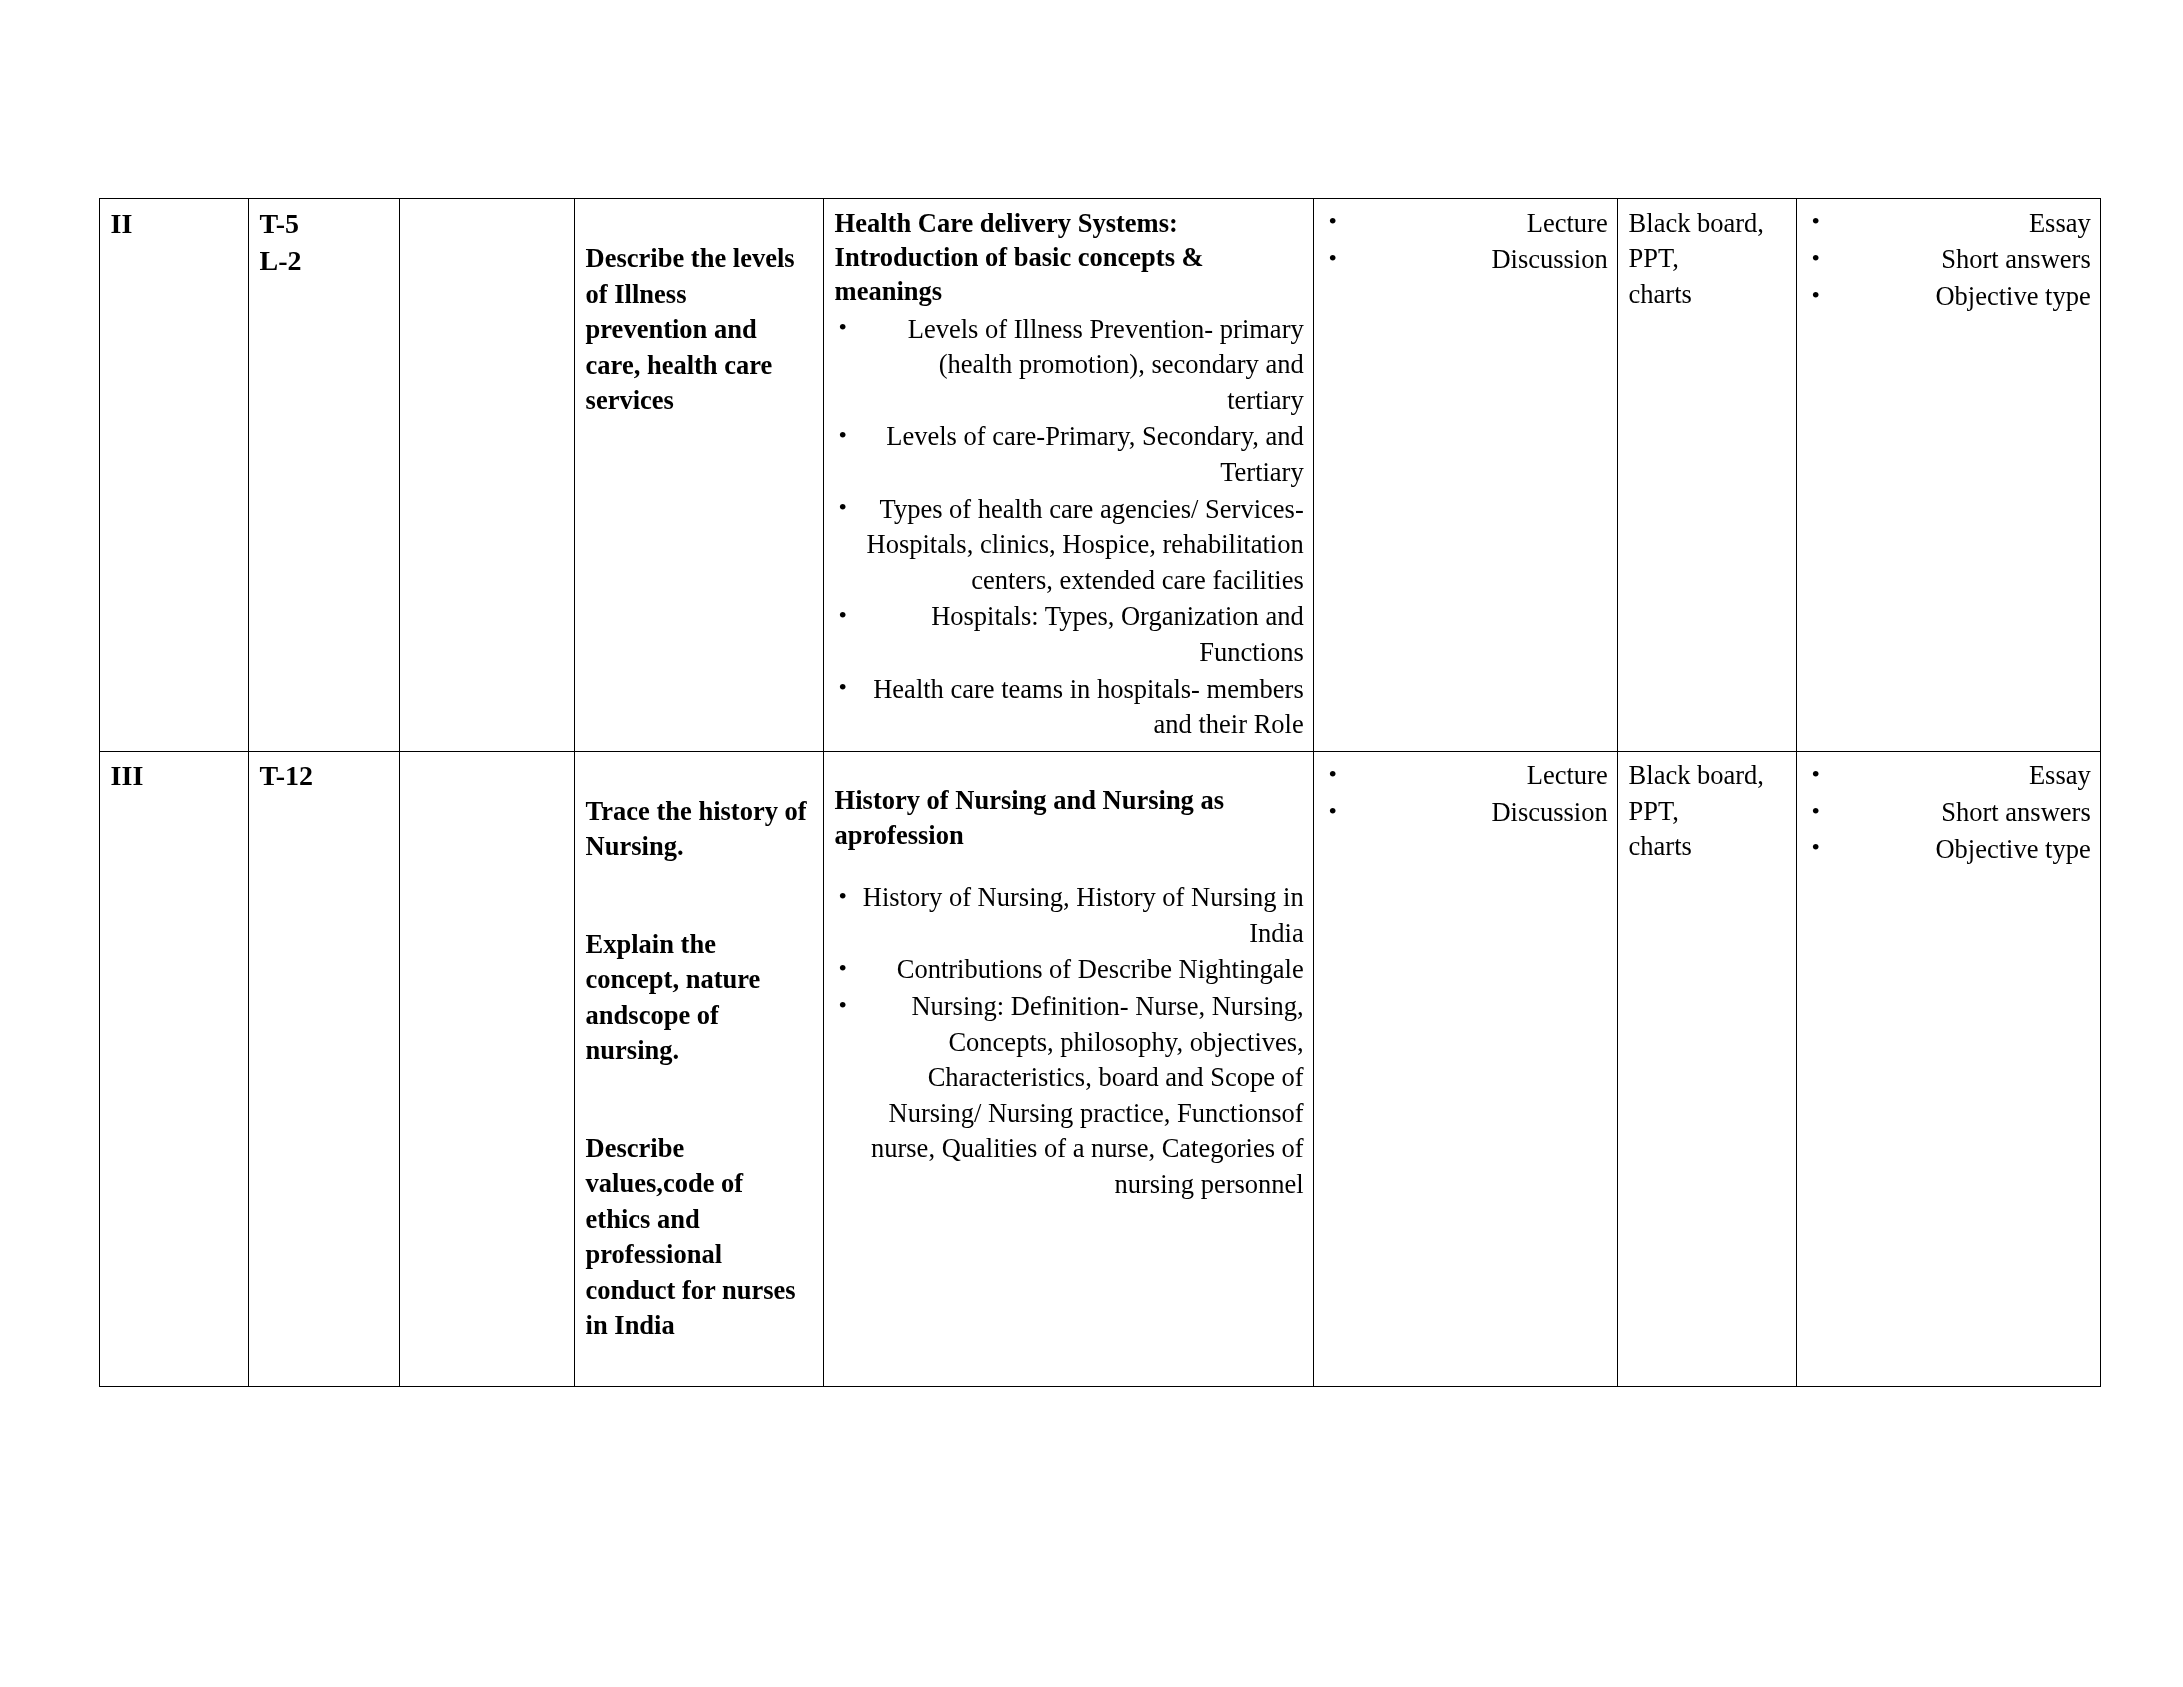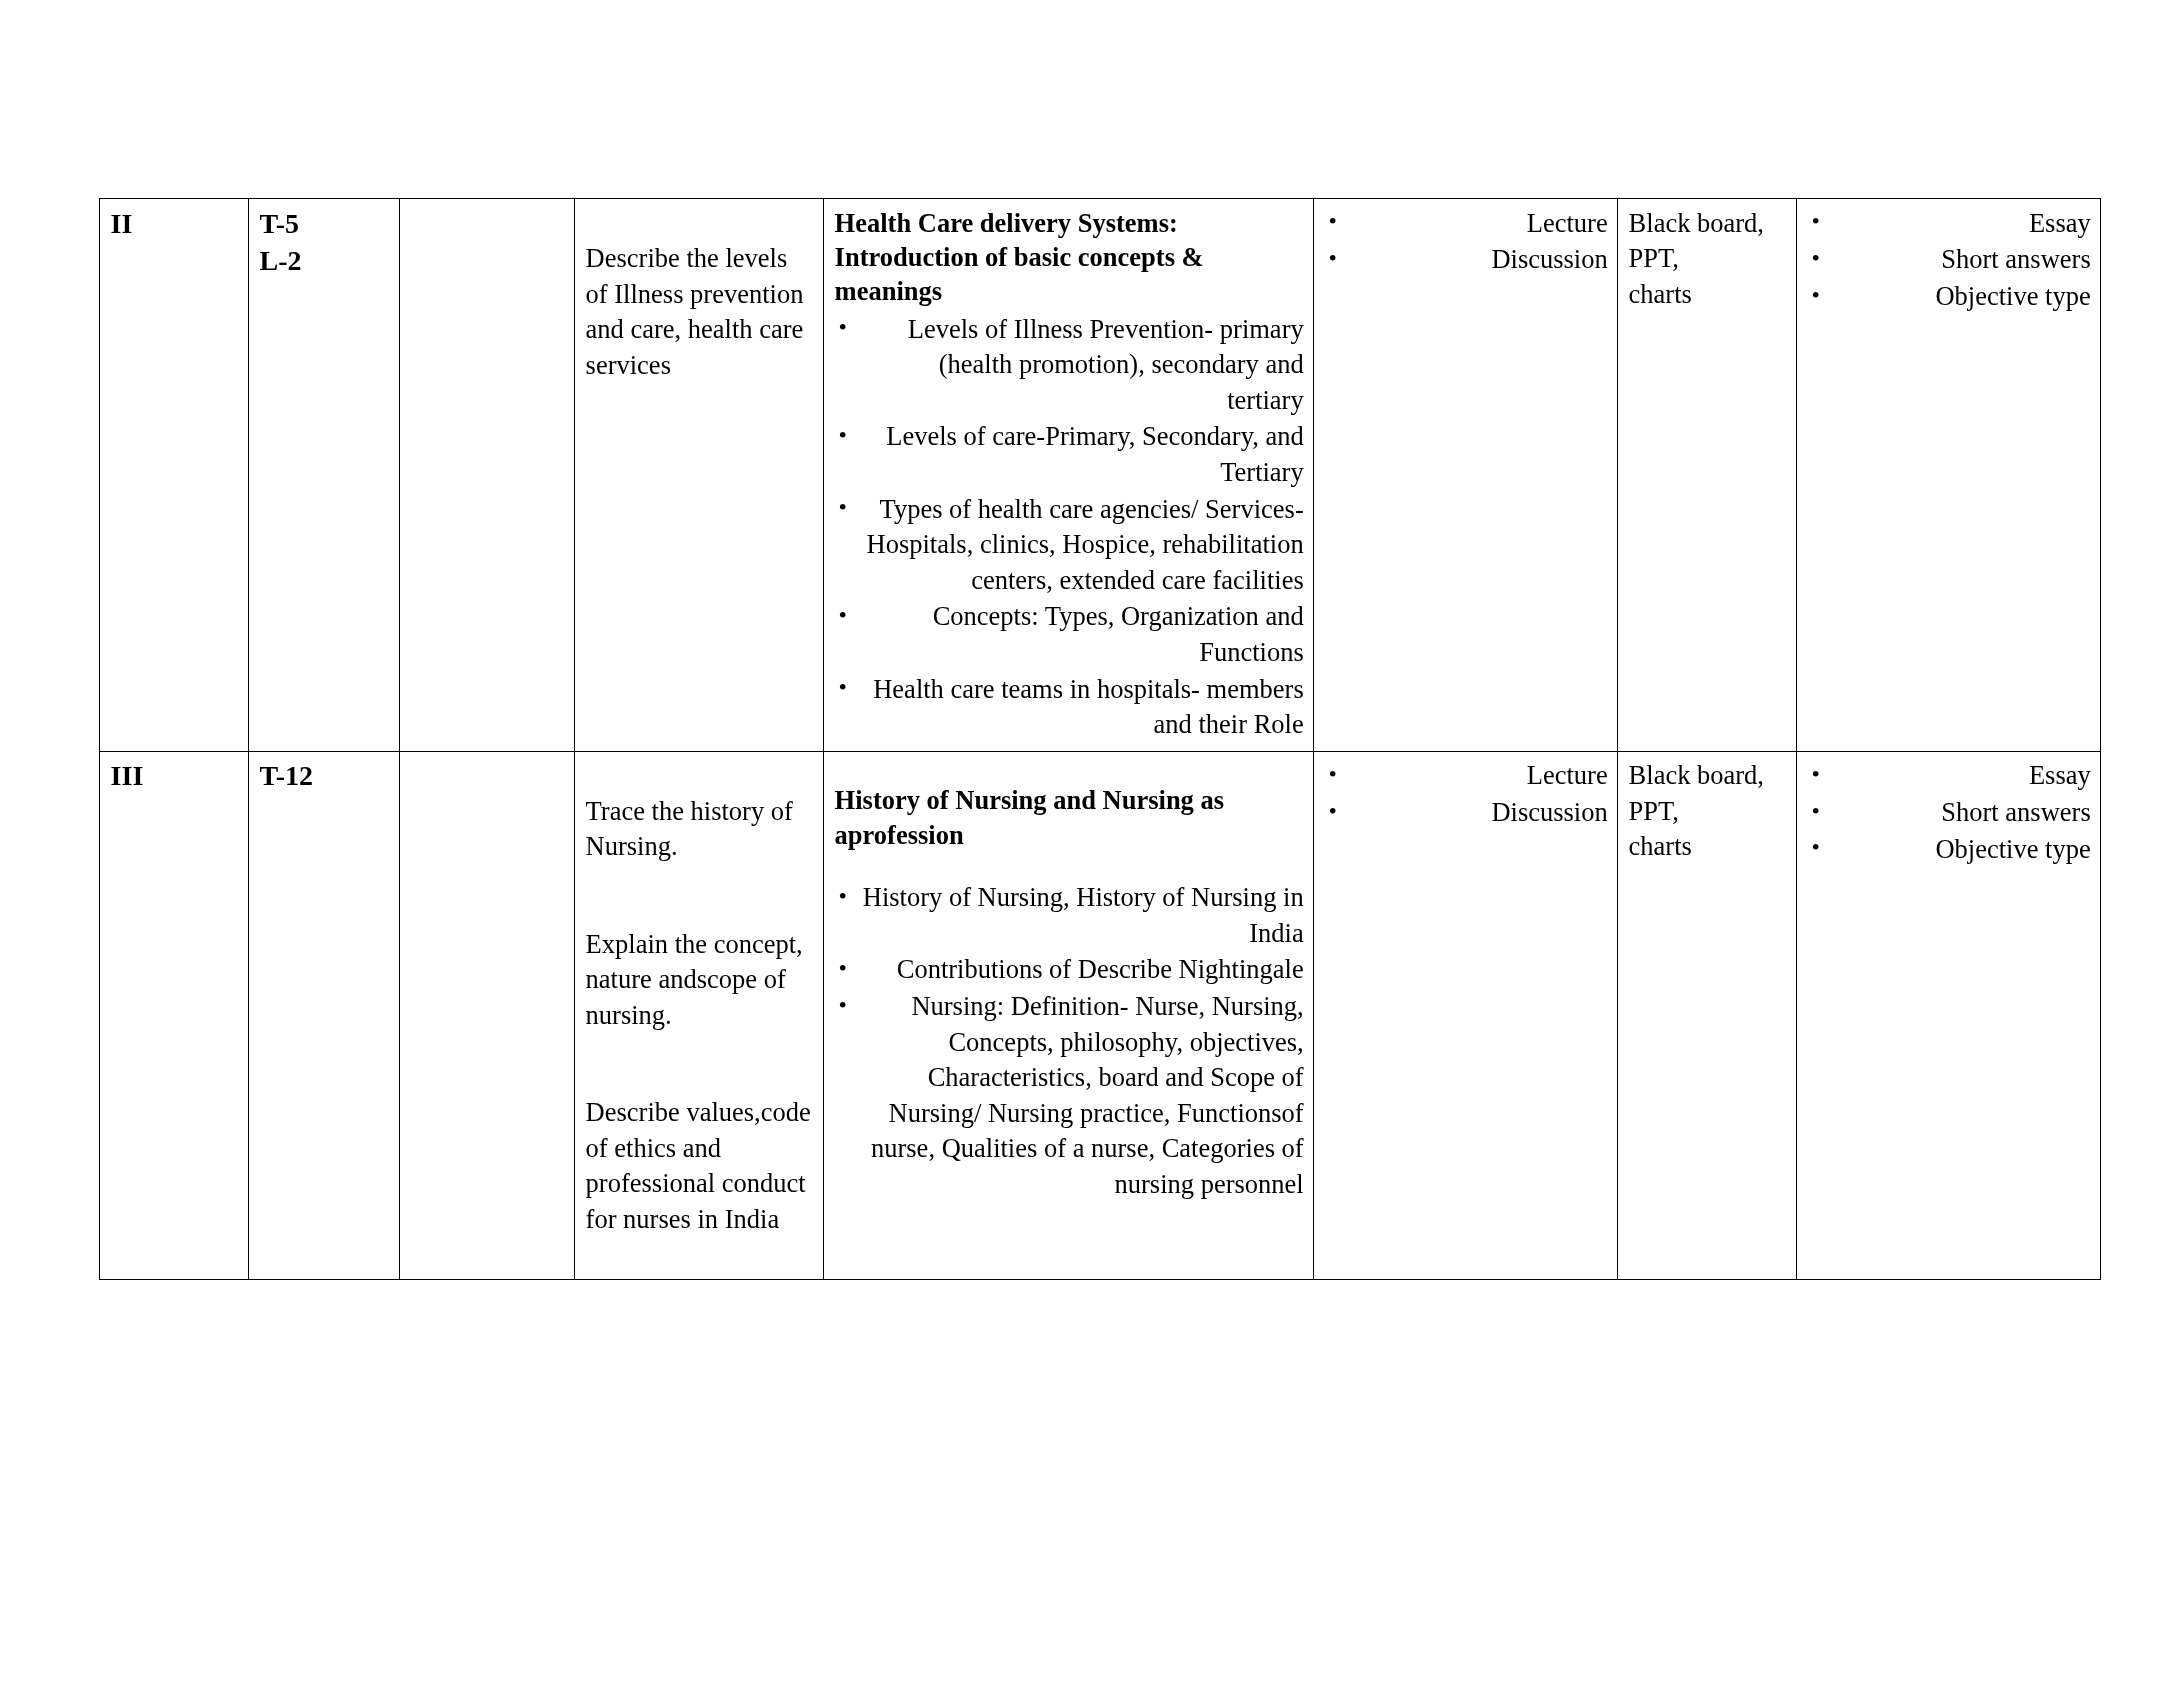--- a/index.html
+++ b/index.html
@@ -52,20 +52,21 @@
   .unit-label,
   .time-label {
     font-weight: bold;
     font-size: 28px;
     line-height: 1.32;
     white-space: pre-line;
   }
 
   .objective-block {
     white-space: pre-line;
+    font-weight: bold;
   }
   .objective-block p {
     margin: 0 0 26.5px 0;
   }
   .objective-block p:last-child {
     margin-bottom: 0;
   }
 
   .content-heading {
     font-weight: bold;
@@ -136,21 +137,21 @@
           <div class="objective-block">
             <p>Describe the levels  of Illness prevention and care,  health care services</p>
           </div>
         </td>
         <td>
           <div class="content-heading">Health Care delivery Systems: Introduction of basic concepts &amp; meanings</div>
           <ul class="bullets">
             <li>Levels of Illness Prevention- primary (health promotion), secondary and tertiary</li>
             <li>Levels of care-Primary, Secondary, and Tertiary</li>
             <li>Types of health care agencies/ Services-Hospitals, clinics, Hospice, rehabilitation centers, extended care facilities</li>
-            <li>Concepts: Types, Organization and Functions</li>
+            <li>Hospitals: Types, Organization and Functions</li>
             <li>Health care teams in hospitals- members and their Role</li>
           </ul>
         </td>
         <td>
           <ul class="bullets">
             <li>Lecture</li>
             <li>Discussion</li>
           </ul>
         </td>
         <td>

